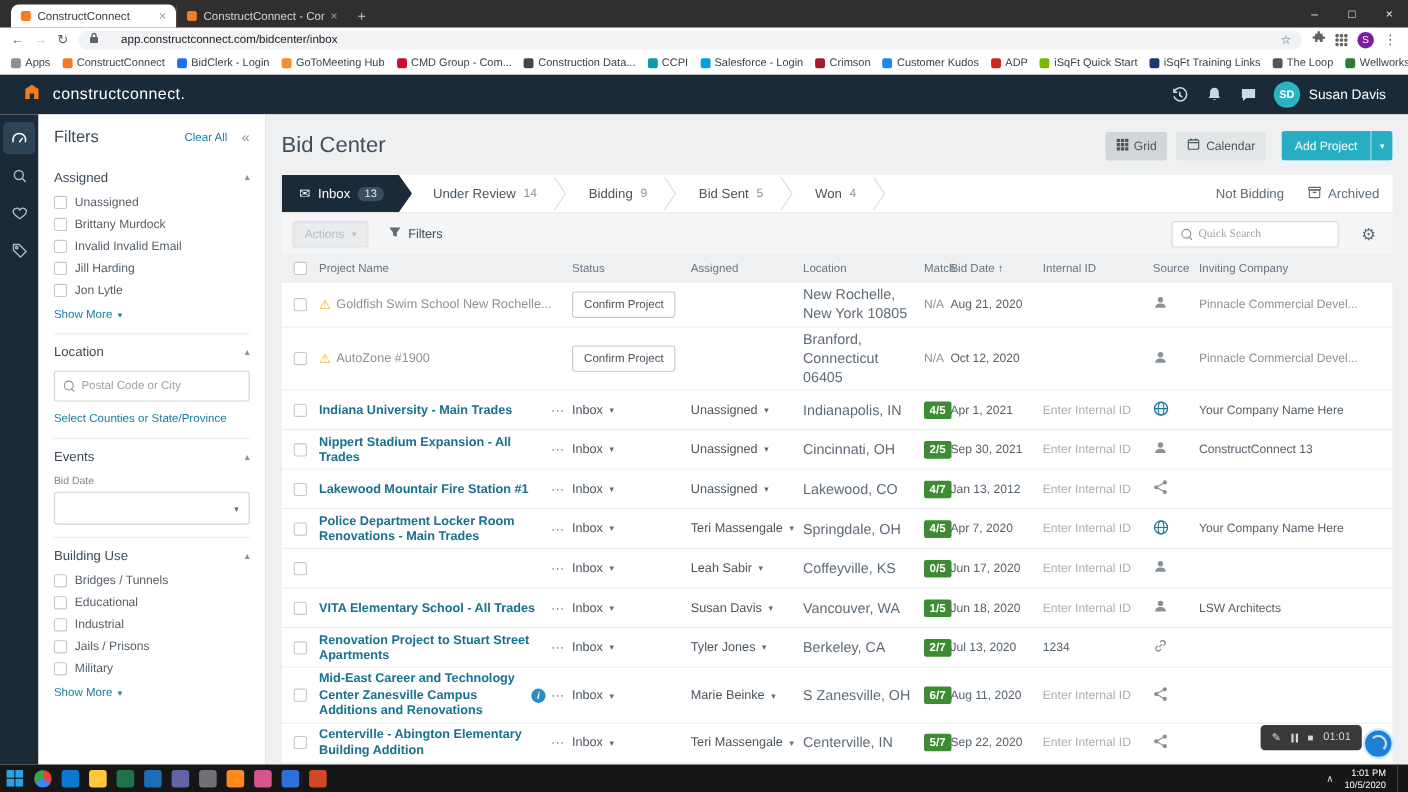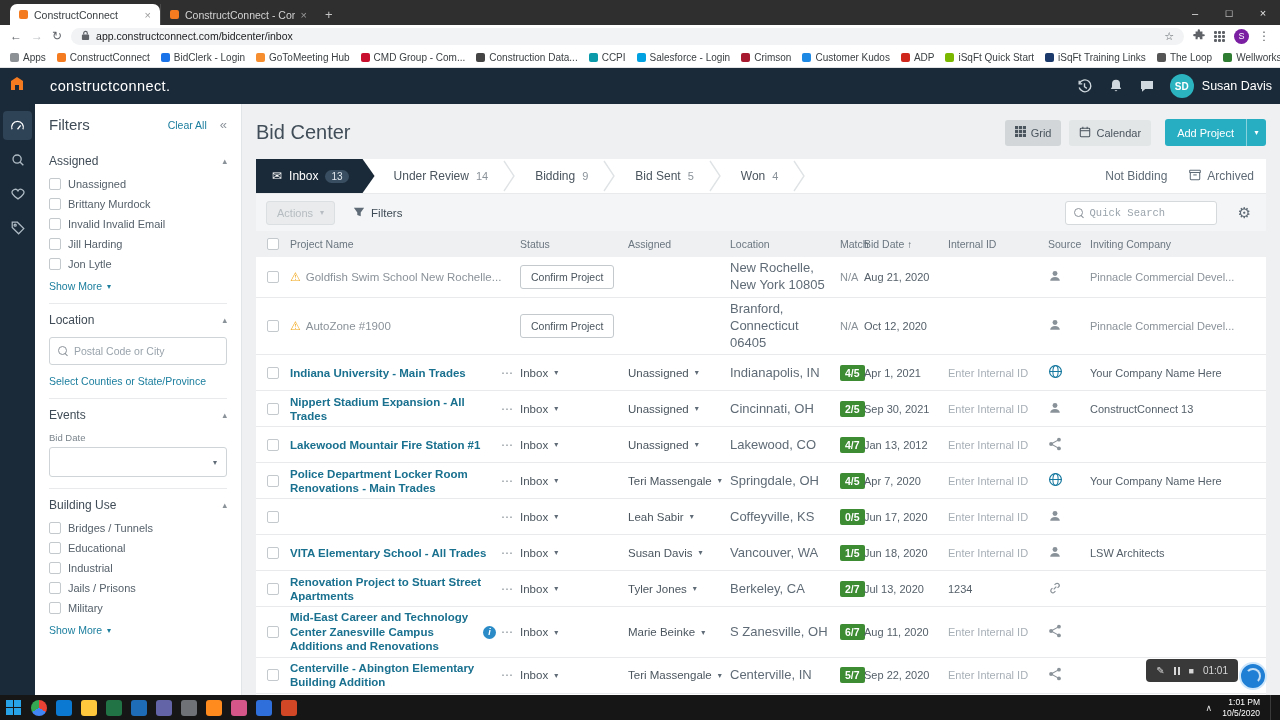--- a/index.html
+++ b/index.html
@@ -14,32 +14,32 @@
   .btab.inactive{color:#d3d3d3;width:156px;border-left:1px solid #4a4a4a;}
   .fav{width:9px;height:9px;border-radius:2px;background:#f47b20;flex:none;}
   .btab .ttl{flex:1;overflow:hidden;white-space:nowrap;}
   .tclose{color:#9a9a9a;font-size:11px;flex:none;}
   .newtab{color:#c5c5c5;font-size:13px;height:21px;display:flex;align-items:center;padding:0 9px;}
   .wctrl{position:absolute;right:0;top:0;height:25px;display:flex;}
   .wc{width:34px;display:flex;align-items:center;justify-content:center;color:#e8e8e8;font-size:11px;}
   .urlrow{height:22px;background:#fff;display:flex;align-items:center;gap:9px;padding:0 10px;}
   .navic{color:#5f6368;font-size:12px;line-height:1;}
   .navic.dim{color:#bcbfc2;}
-  .omnibox{flex:1;height:17px;background:#f1f3f4;border-radius:9px;display:flex;align-items:center;gap:6px;padding:0 10px;font-size:10.5px;color:#202124;}
+  .omnibox{flex:1;height:17px;background:#f1f3f4;border-radius:9px;display:flex;align-items:center;gap:20px;padding:0 10px;font-size:10.5px;color:#202124;}
   .omnibox .url{flex:1;white-space:nowrap;overflow:hidden;}
   .star{color:#5f6368;font-size:11px;}
   .avatar-s{width:15px;height:15px;border-radius:50%;background:#7b1fa2;color:#fff;font-size:9px;display:flex;align-items:center;justify-content:center;flex:none;}
   .gridic{display:grid;grid-template-columns:repeat(3,3px);grid-template-rows:repeat(3,3px);gap:1px;}
   .gridic i{background:#5f6368;border-radius:1px;}
   .bookmarks{height:21px;background:#fff;border-bottom:1px solid #e1e3e4;display:flex;align-items:center;gap:11px;padding:0 10px;font-size:10px;color:#3c4043;overflow:hidden;white-space:nowrap;}
   .bm{display:flex;align-items:center;gap:4px;flex:none;}
   .bmf{width:9px;height:9px;border-radius:2px;flex:none;}
 
   
-  .appbar{height:36px;background:#1b2a38;display:flex;align-items:center;padding:0 8px;gap:24px;}
+  .appbar{height:36px;background:#1b2a38;display:flex;align-items:center;padding:0 20px;gap:10px;}
   .logo-text{color:#fff;font-size:14.5px;letter-spacing:.4px;}
   .appbar-right{margin-left:auto;display:flex;align-items:center;gap:15px;}
   .hico{display:flex;align-items:center;}
   .avatar-sd{width:24px;height:24px;border-radius:50%;background:#2bb3c0;color:#fff;font-size:10px;display:flex;align-items:center;justify-content:center;font-weight:bold;}
   .uname{color:#fff;font-size:12.5px;margin-left:-7px;}
 
   .app-body{display:flex;height:591px;}
   .rail{width:35px;background:#1b2a38;display:flex;flex-direction:column;align-items:center;padding-top:7px;gap:5px;flex:none;}
   .rail-item{width:29px;height:29px;border-radius:4px;display:flex;align-items:center;justify-content:center;}
   .rail-item.active{background:#2e4356;}
@@ -87,21 +87,21 @@
   .stab.active .cnt{color:#e4eaef;background:#394e61;border-radius:8px;padding:1px 6px;font-size:10px;}
   .stab .env{font-size:12px;}
   .chev{flex:none;display:flex;align-items:center;}
   .stage-right{margin-left:auto;display:flex;align-items:center;gap:22px;padding-right:12px;font-size:12px;color:#5f6b76;}
   .arch{display:flex;align-items:center;gap:6px;}
 
   .toolbar{height:38px;display:flex;align-items:center;gap:12px;background:#f4f5f6;border-top:1px solid #e8eaeb;padding:0 10px;flex:none;}
   .actions-btn{height:24px;background:#e9ebec;border:1px solid #dcdfe1;border-radius:3px;color:#b6bcc1;font-size:11px;display:flex;align-items:center;gap:7px;padding:0 10px;}
   .filters-btn{display:flex;align-items:center;gap:6px;font-size:11.5px;color:#3f4b56;padding:0 6px;}
   .qsearch{margin-left:auto;width:152px;height:24px;background:#fff;border:1px solid #d5d9db;border-radius:3px;display:flex;align-items:center;gap:6px;padding:0 8px;}
-  .qsearch input{border:none;outline:none;width:100%;font-size:10.5px;color:#55606a;font-family:Liberation Mono, monospace;}
+  .qsearch input{border:none;outline:none;width:100%;font-size:10.5px;color:#55606a;font-family:Liberation Serif, serif;}
   .qsearch input::placeholder{color:#9aa4ac;}
   .gear{color:#5f6b76;font-size:15px;margin:0 5px 0 9px;}
 
   
   .thead{display:flex;align-items:center;height:26px;font-size:10.5px;color:#6b7680;flex:none;}
   .hcell{display:flex;align-items:center;gap:3px;}
   .sort{font-size:10px;color:#55606a;}
   .trows{flex:1;overflow:hidden;}
   .trow{display:flex;align-items:center;background:#fff;border-bottom:1px solid #e8eaeb;min-height:36px;font-size:11.5px;color:#4a555e;padding:3px 0;}
   .cell{flex:none;display:flex;align-items:center;}

